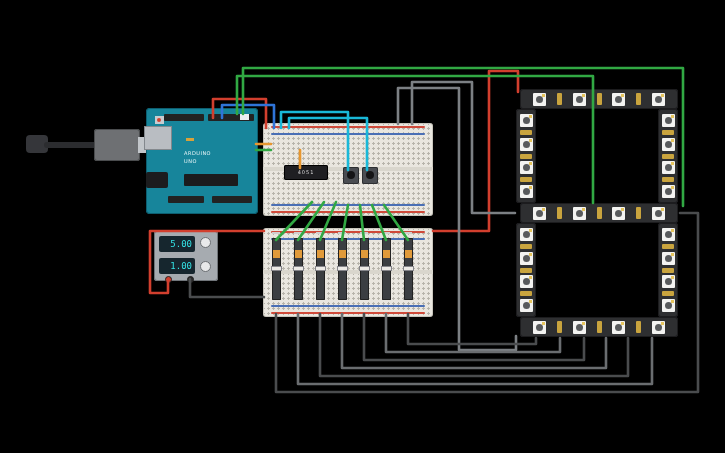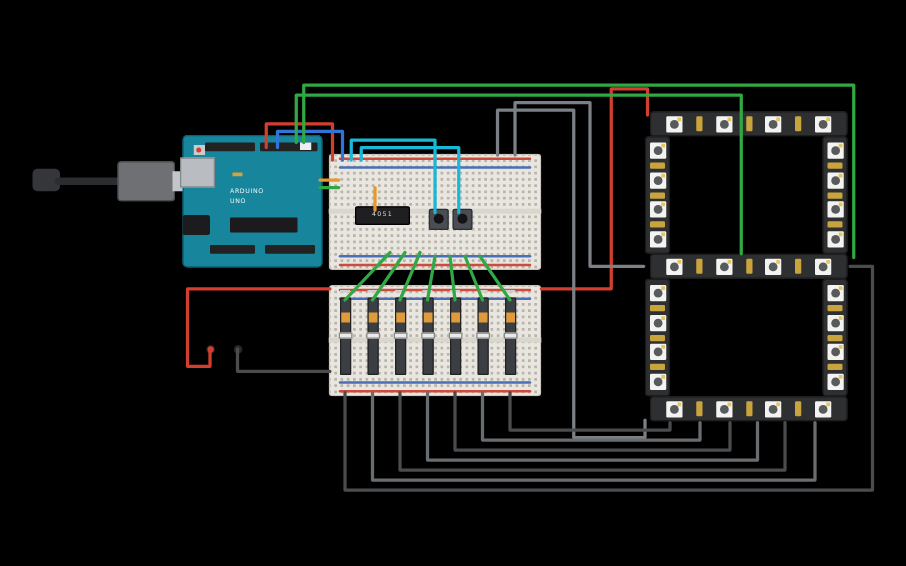--- a/index.html
+++ b/index.html
@@ -59,20 +59,26 @@
     <div class="abs" style="left:0px;top:64px;width:22px;height:16px;background:#1c1c1e;border-radius:2px;"></div>
     <div class="abs" style="left:38px;top:66px;width:54px;height:12px;background:#1b1b1d;border-radius:1px;"></div>
     <div class="abs" style="left:9px;top:8px;width:9px;height:8px;background:#c8ccd0;"></div>
     <div class="abs" style="left:11px;top:10px;width:4px;height:4px;border-radius:50%;background:#d23f2e;"></div>
     <div class="abs" style="left:94px;top:6px;width:9px;height:6px;background:#eceff1;"></div>
     <div class="abs" style="left:40px;top:30px;width:8px;height:3px;background:#d8a23a;"></div>
     <div class="ard-txt" style="left:38px;top:42px;">ARDUINO</div>
     <div class="ard-txt" style="left:38px;top:50px;">UNO</div>
   </div>
 
+  <div class="abs" id="psu">
+    <div class="psu-display" style="top:5px;">5.00</div>
+    <div class="psu-display" style="top:27px;">1.00</div>
+    <div class="knob" style="top:6px;"></div>
+    <div class="knob" style="top:30px;"></div>
+  </div>
   <div class="terminal" style="left:165px;top:276px;background:#d23f2e;"></div>
   <div class="terminal" style="left:187px;top:276px;background:#2b2b2b;"></div>
 
   <div class="breadboard" style="left:263px;top:123px;width:170px;height:93px;">
     <div class="rail red" style="top:3px;"></div>
     <div class="rail blue" style="top:10px;"></div>
     <div class="groove" style="top:44px;"></div>
     <div class="rail blue" style="bottom:10px;"></div>
     <div class="rail red" style="bottom:3px;"></div>
   </div>

